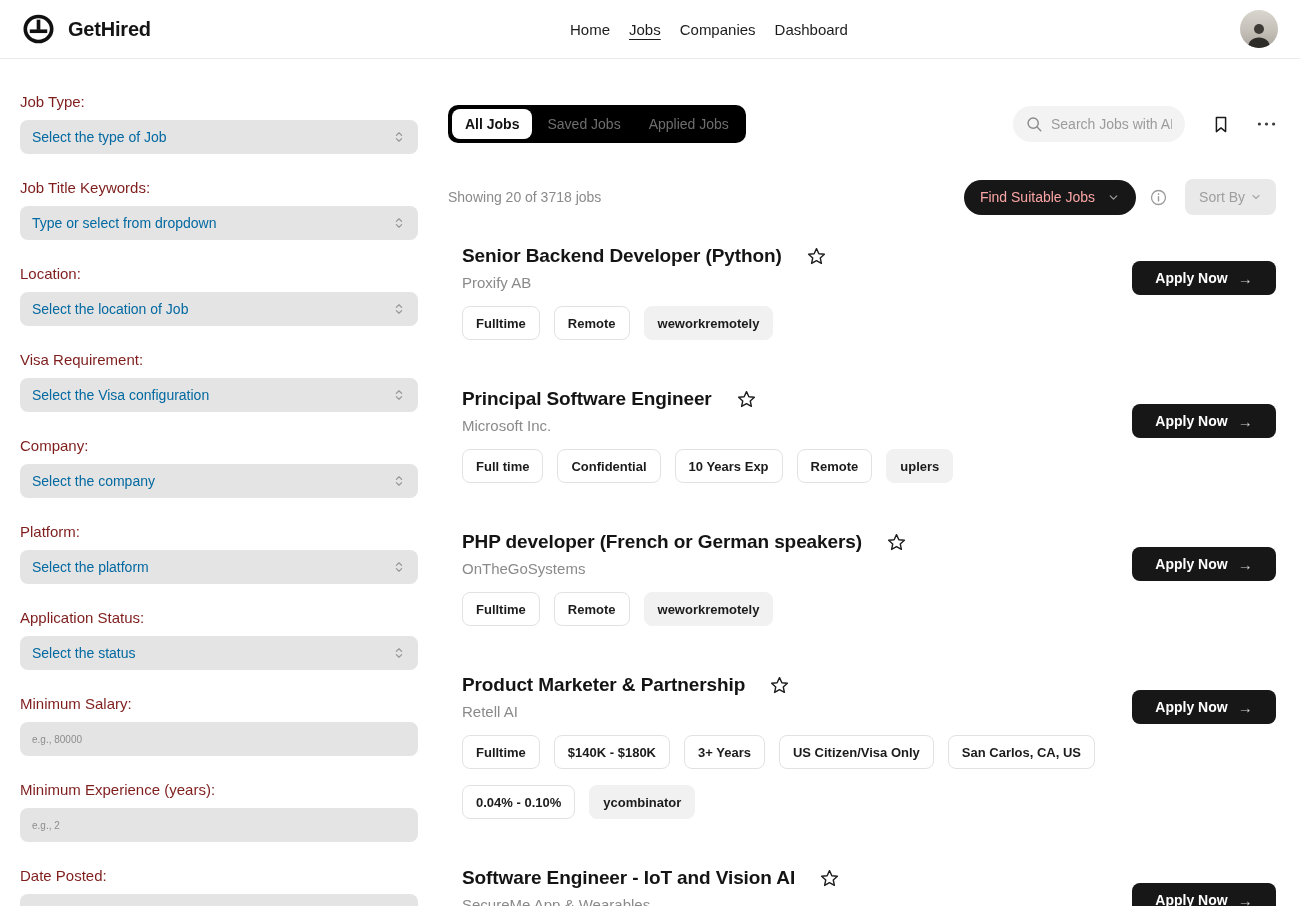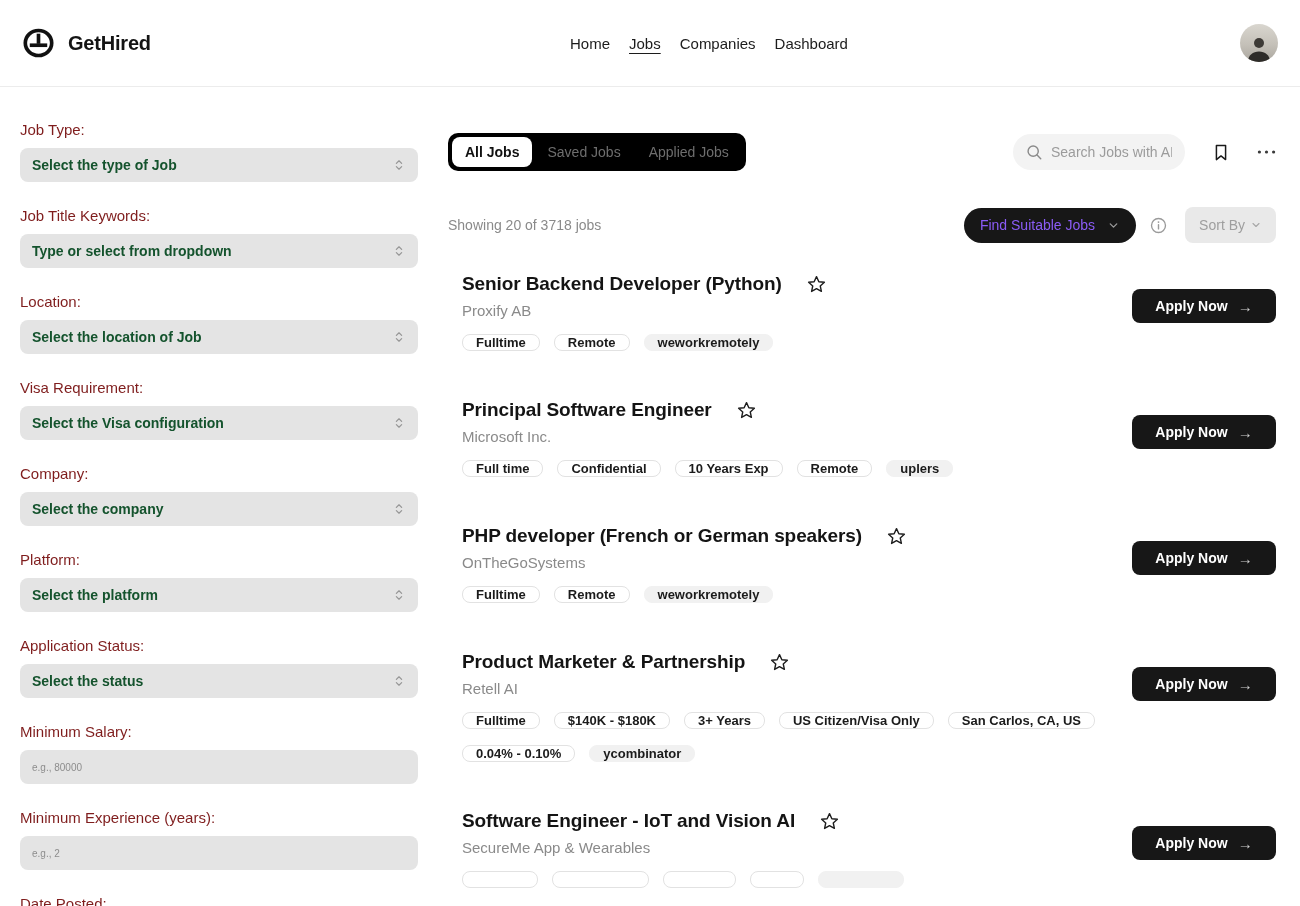--- a/index.html
+++ b/index.html
@@ -1,41 +1,41 @@
 <!DOCTYPE html>
 <html><head>
 <meta charset="utf-8">
 <style>
   * { margin:0; padding:0; box-sizing:border-box; }
   html,body { width:1300px; height:906px; overflow:hidden; background:#fff;
     font-family:"Liberation Sans", sans-serif; color:#141414; }
 
   
-  .header { height:87px; display:flex; align-items:center; padding:0 22px;
+  .header { height:59px; display:flex; align-items:center; padding:0 22px;
     border-bottom:1px solid #ececec; position:relative; background:#fff; }
   .brand { display:flex; align-items:center; gap:13px; cursor:pointer; }
   .brand-name { font-size:20px; font-weight:700; letter-spacing:-0.2px; }
   .nav { position:absolute; left:570px; top:0; height:100%; display:flex; align-items:center; gap:19px; }
   .nav a { font-size:15px; color:#1c1c1c; text-decoration:none; cursor:pointer; }
   .nav a.active { text-decoration:underline; text-underline-offset:4px; }
   .avatar { margin-left:auto; width:38px; height:38px; border-radius:50%; overflow:hidden;
     background:linear-gradient(180deg,#d9d6cf 0%,#c4c0b8 55%,#aaa69e 100%); cursor:pointer;
     display:flex; align-items:flex-end; justify-content:center; }
 
   
   .content { display:flex; }
   .sidebar { width:418px; flex:none; padding:34px 0 0 20px; }
   .main { flex:1; padding:46px 24px 0 30px; }
 
   
   .filter-group { margin-bottom:25px; }
   .filter-label { font-size:15px; font-weight:500; color:#7f1d1d; margin-bottom:10px; }
   .select-box, .text-box { width:398px; height:34px; background:#e4e4e4; border-radius:8px;
     display:flex; align-items:center; justify-content:space-between; padding:0 12px; cursor:pointer; }
-  .select-ph { font-size:14px; color:#14532d;font-weight:bold; }
+  .select-ph { font-size:14px; color:#0369a1; }
   .text-box input { width:100%; height:100%; background:transparent; border:none; outline:none;
     font-family:inherit; font-size:10px; color:#4a4a4a; }
   .text-box input::placeholder { color:#8d8d8d; }
 
   
   .toolbar-row { display:flex; align-items:center; margin-bottom:36px; }
   .tabs { background:#000000; border-radius:10px; padding:4px; display:inline-flex; gap:2px; }
   .tab { padding:7px 13px; font-size:14px; color:#6e6e6e; border-radius:8px; cursor:pointer; white-space:nowrap; }
   .tab.active { background:#fff; color:#111; font-weight:600; box-shadow:0 1px 2px rgba(0,0,0,.10); }
   .toolbar-right { margin-left:auto; display:flex; align-items:center; gap:26px; }
@@ -43,37 +43,37 @@
     display:flex; align-items:center; gap:8px; padding:0 13px; cursor:text; }
   .search-pill input { flex:1; min-width:0; background:transparent; border:none; outline:none;
     font-family:inherit; font-size:14px; color:#555; }
   .search-pill input::placeholder { color:#9b9b9b; }
   .icon-btn { background:none; border:none; cursor:pointer; display:flex; align-items:center; padding:0; }
 
   
   .results-row { display:flex; align-items:center; margin-bottom:30px; }
   .results-summary { font-size:14px; color:#8a8a8a; }
   .results-right { margin-left:auto; display:flex; align-items:center; }
-  .find-btn { background:#171717; color:#8b5cf6; border:none; height:35px; border-radius:18px;
+  .find-btn { background:#171717; color:#fca5a5; border:none; height:35px; border-radius:18px;
     padding:0 16px; display:flex; align-items:center; gap:12px; font-family:inherit;
     font-size:14px; font-weight:500; cursor:pointer; }
   .info-btn { margin:0 18px 0 14px; }
   .sort-btn { background:#e9e9e9; color:#9e9e9e; border:none; height:36px; border-radius:8px;
     padding:0 14px; display:flex; align-items:center; gap:5px; font-family:inherit;
     font-size:14px; cursor:pointer; }
 
   
   .job { display:flex; align-items:flex-start; margin-bottom:48px; padding-left:14px; }
   .job-left { width:652px; flex:none; }
   .job-title-row { display:flex; align-items:center; gap:24px; }
   .job-title { font-size:19px; font-weight:700; letter-spacing:-0.1px; cursor:pointer; }
   .star { flex:none; cursor:pointer; display:flex; }
   .job-company { font-size:15px; color:#8a8a8a; margin-top:7px; }
   .job-tags { display:flex; flex-wrap:wrap; gap:14px; row-gap:16px; margin-top:15px; }
-  .tag { height:17px; padding:0 13px; display:inline-flex; align-items:center; justify-content:center;
+  .tag { height:34px; padding:0 13px; display:inline-flex; align-items:center; justify-content:center;
     border-radius:8px; font-size:13px; font-weight:600; color:#1b1b1b; background:#fff;
     border:1px solid #e2e2e2; white-space:nowrap; }
   .tag.gray { background:#f1f1f1; border-color:#f1f1f1; }
   .apply-col { margin-left:auto; }
   .apply-btn { width:144px; height:34px; margin-top:16px; background:#171717; color:#fff; border:none;
     border-radius:8px; display:flex; align-items:center; justify-content:center; gap:10px;
     font-family:inherit; font-size:14px; font-weight:600; cursor:pointer; }
   .apply-arrow { color:#cfcfcf; font-size:15px; }
 </style>
 </head>

